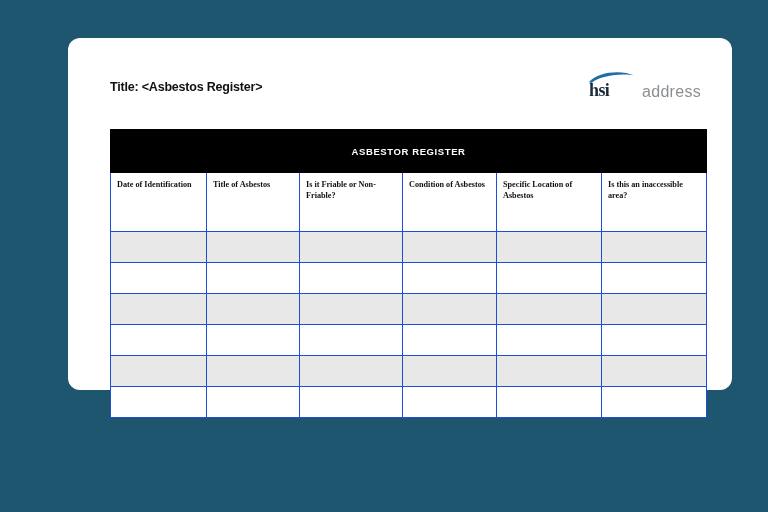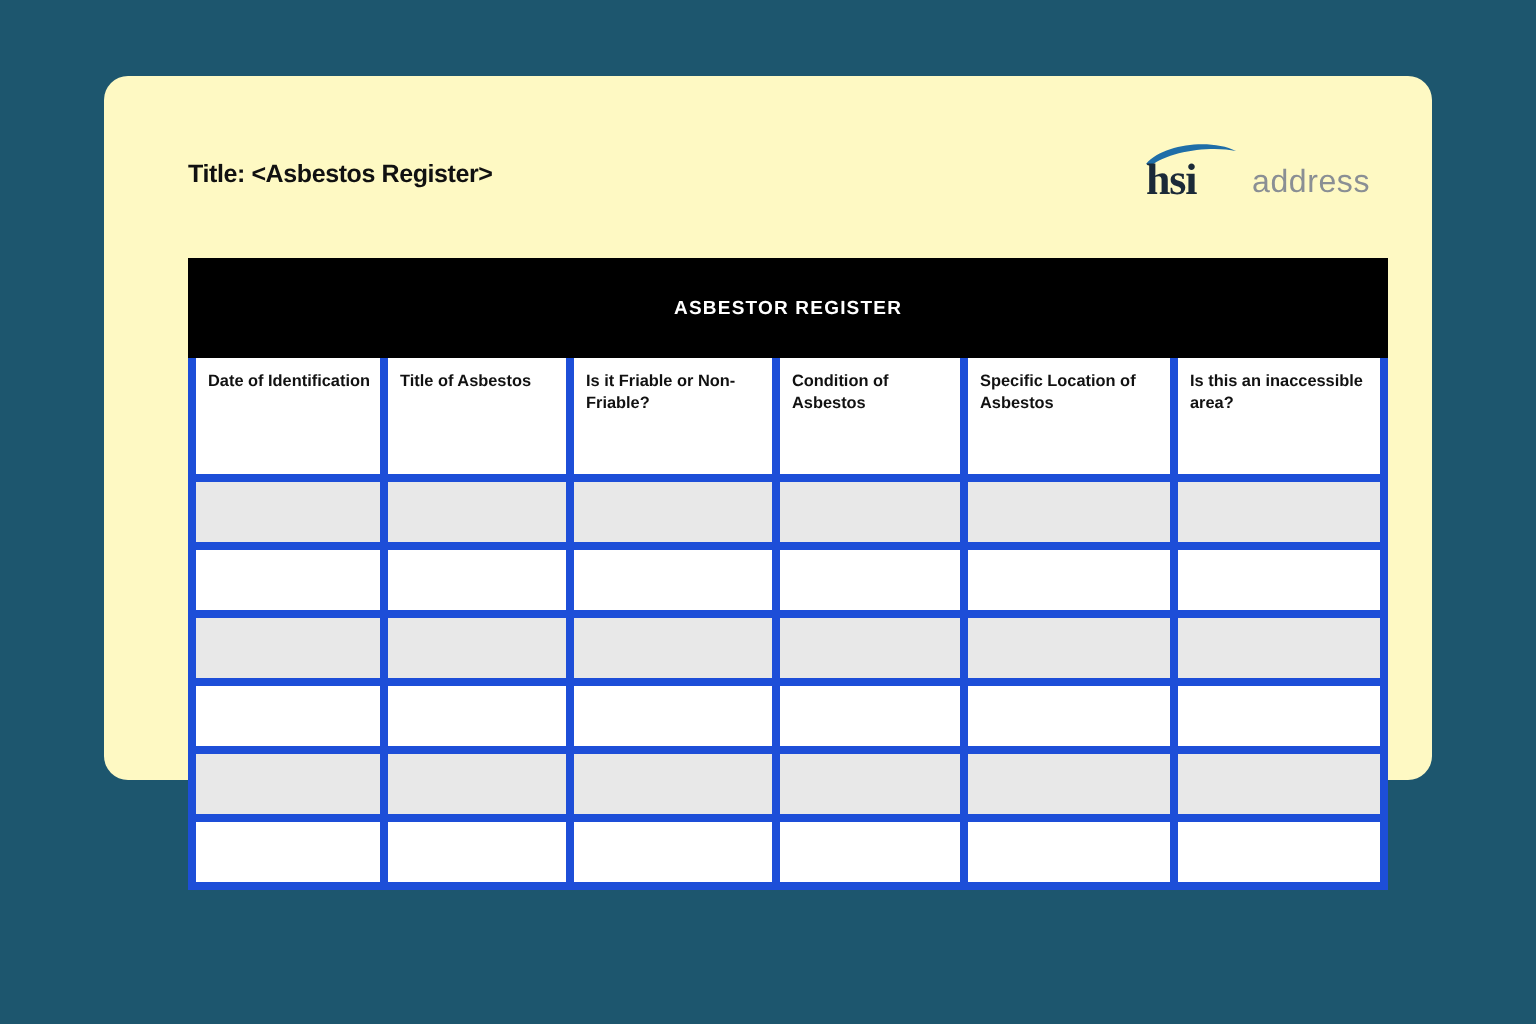--- a/index.html
+++ b/index.html
@@ -13,25 +13,25 @@
     font-family: "Liberation Sans", sans-serif;
     overflow: hidden;
   }
   #page {
     position: relative;
     width: 768px;
     height: 512px;
   }
   #doc-card {
     position: absolute;
-    left: 52px;
+    left: 68px;
     top: 38px;
     width: 664px;
     height: 352px;
-    background: #fef9c3;
+    background: #ffffff;
     border-radius: 12px;
     box-sizing: border-box;
   }
   
   #doc-header {
     position: absolute;
     left: 42px;
     top: 32px;
     right: 26px;
     height: 60px;
@@ -57,21 +57,21 @@
     position: absolute;
     left: 0;
     top: 0;
     width: 48px;
     height: 36px;
   }
   #brand-hsi {
     position: absolute;
     left: 1px;
     top: 9px;
-    font-size: 22px;
+    font-size: 18px;
     line-height: 22px;
     font-weight: bold;
     color: #1b2a38;
     letter-spacing: -0.6px;
     font-family: "Liberation Serif", serif;
   }
   #brand-swoosh {
     position: absolute;
     left: 0;
     top: 0;
@@ -90,21 +90,21 @@
   
   #register-table {
     position: absolute;
     left: 42px;
     top: 91px;
     width: 596px;
     border-collapse: collapse;
     table-layout: fixed;
   }
   #register-table td {
-    border: 4px solid #1d4ed8;
+    border: 1px solid #1d4ed8;
     padding: 0;
     vertical-align: top;
   }
   .band-cell {
     background: #000000;
     color: #ffffff;
     text-align: center;
     font-size: 9.5px;
     font-weight: bold;
     letter-spacing: 0.6px;
@@ -121,20 +121,21 @@
     padding: 6px 0 0 6px !important;
   }
   .head-cell {
     background: #ffffff;
     height: 52px;
     font-size: 8.2px;
     font-weight: bold;
     color: #111111;
     line-height: 11px;
     padding: 6px 4px 0 6px !important;
+    font-family: Liberation Serif, serif;
   }
   .data-cell {
     height: 30px;
   }
   tr.row-shaded .data-cell { background: #e8e8e8; }
   tr.row-plain  .data-cell { background: #ffffff; }
 </style>
 </head>
 <body>
 

